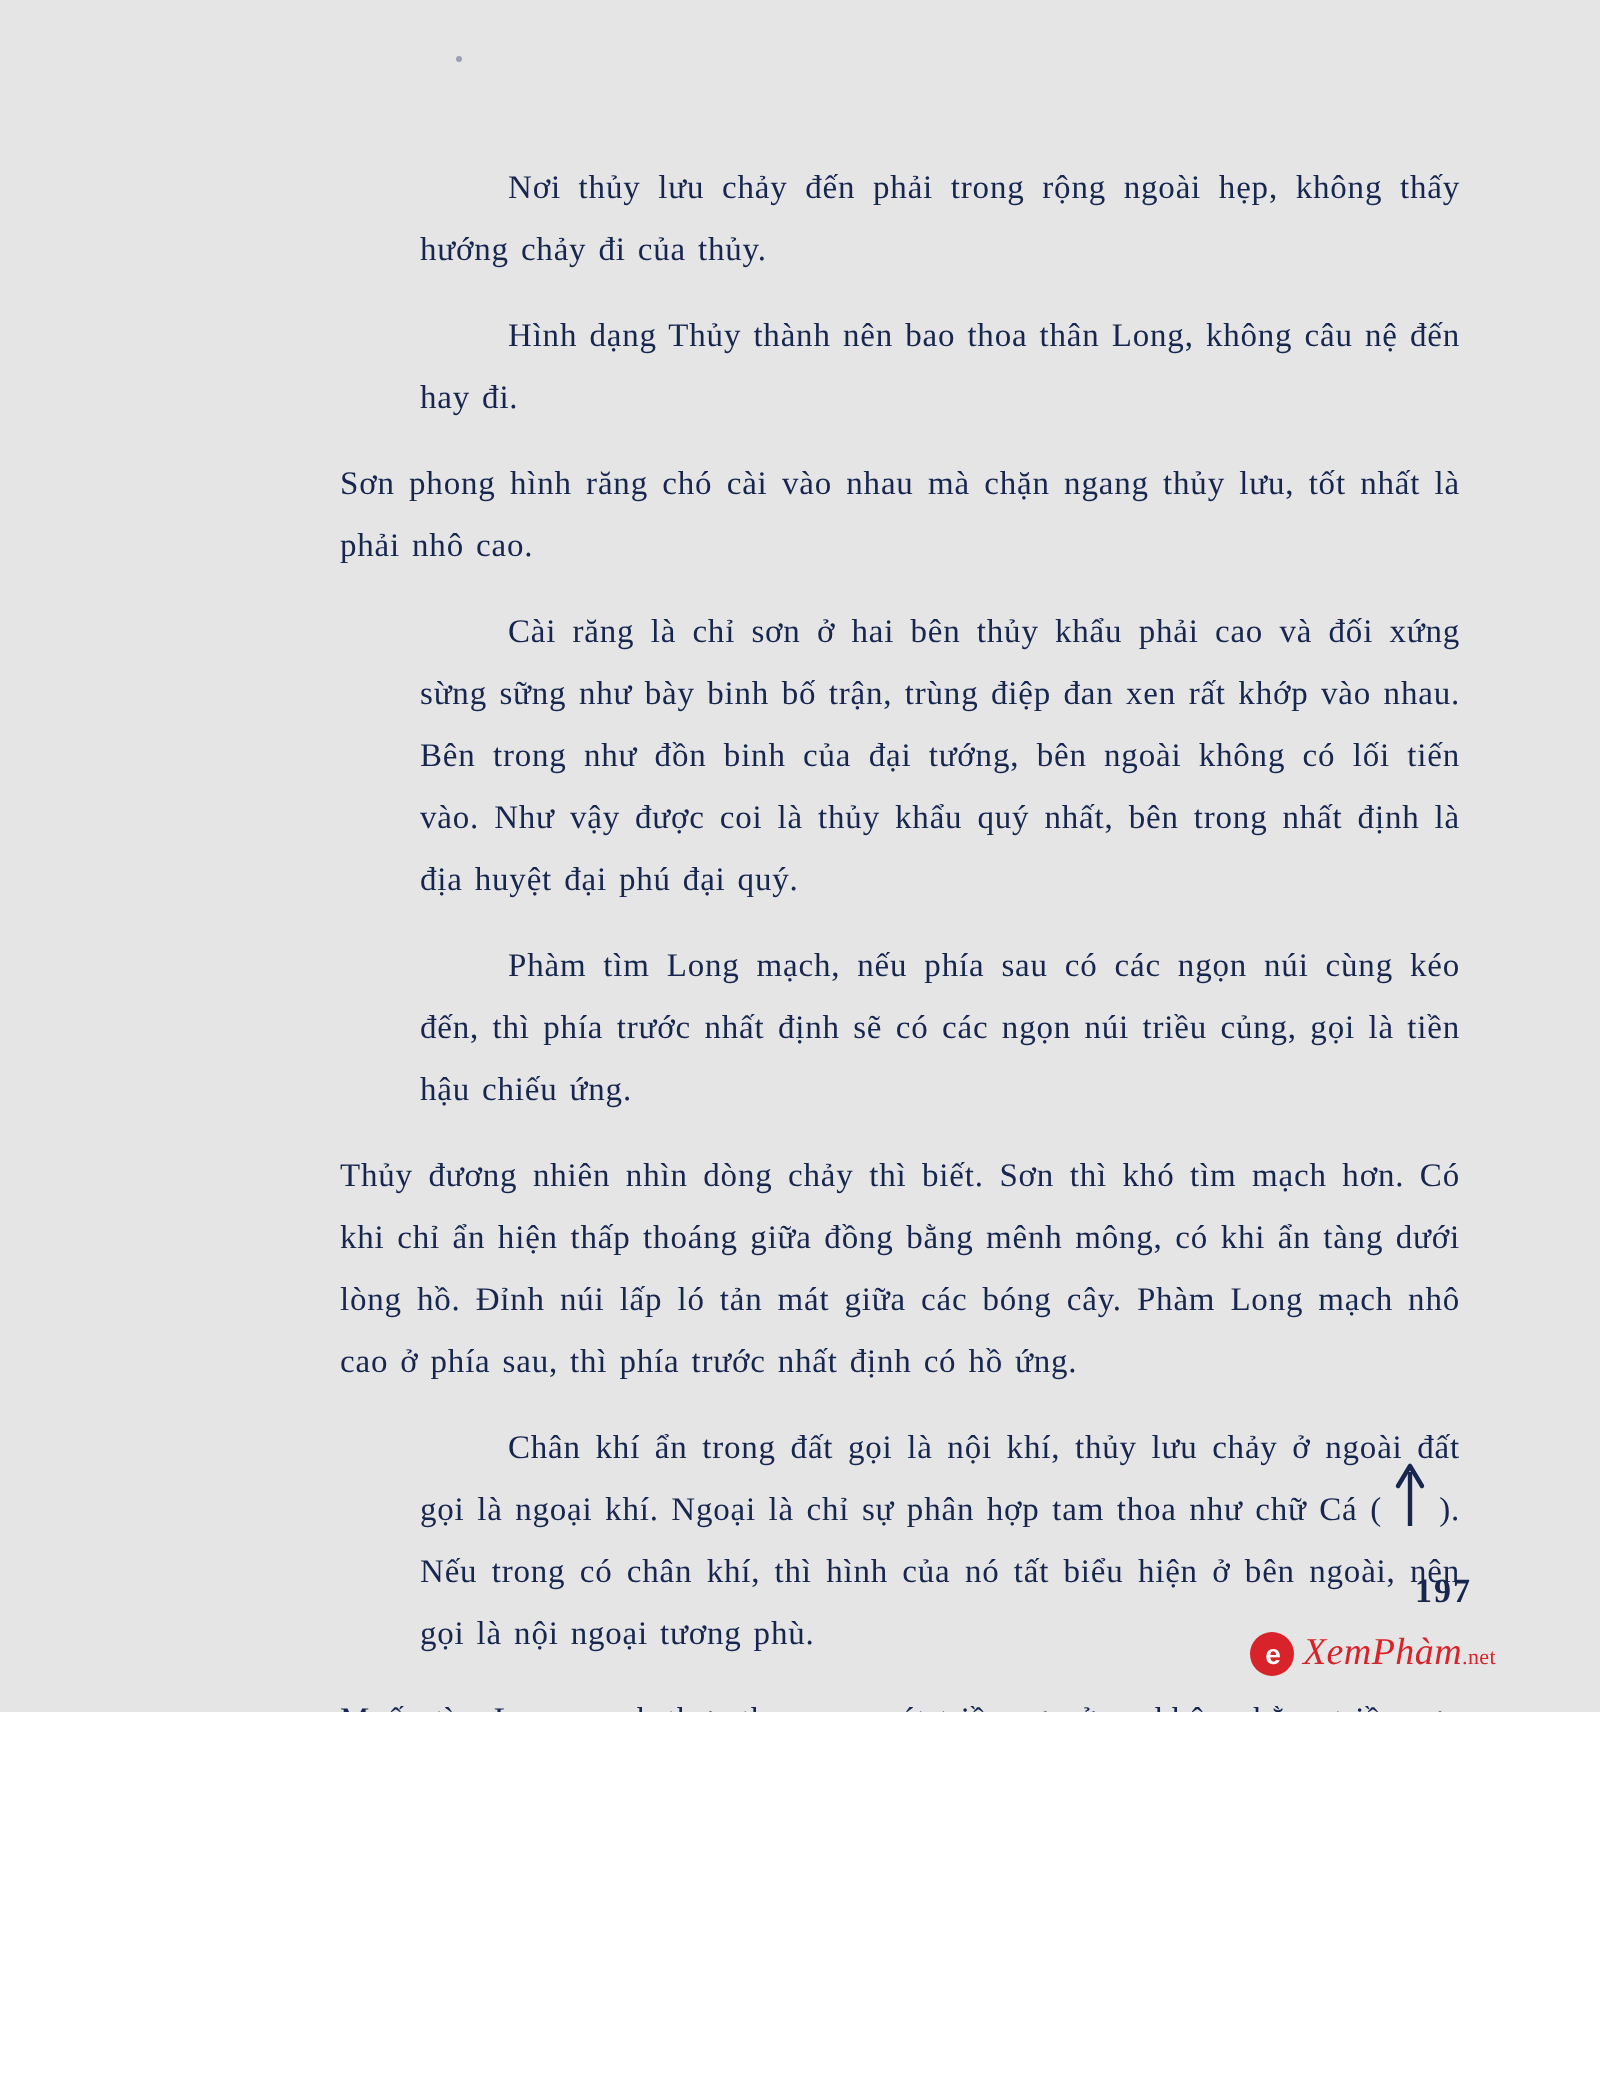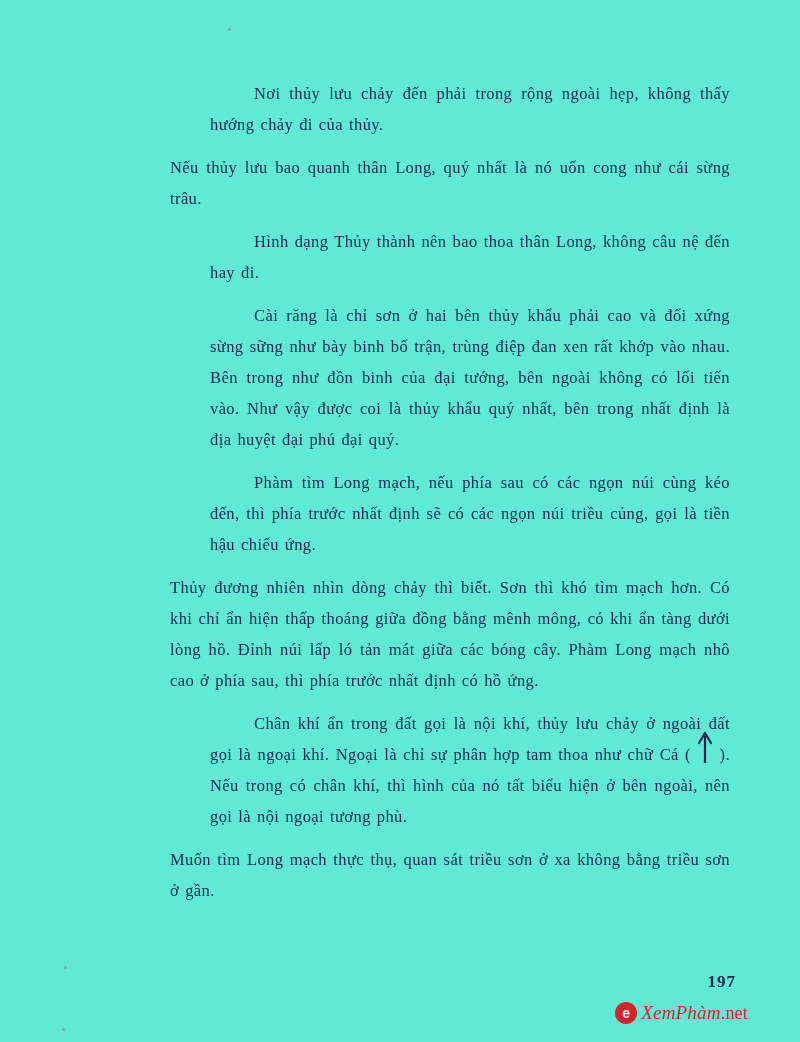--- a/index.html
+++ b/index.html
@@ -3,22 +3,22 @@
 <meta charset="utf-8">
 <style>
   html, body {
     margin: 0;
     padding: 0;
     background: #ffffff;
   }
   .page {
     position: relative;
     width: 800px;
-    height: 1042px;
-    background: #5eead4;
+    height: 856px;
+    background: #e5e5e5;
     overflow: hidden;
     font-family: "Liberation Serif", serif;
     color: #14213a;
   }
   .content {
     position: absolute;
     left: 170px;
     top: 78px;
     width: 560px;
   }
@@ -87,21 +87,21 @@
   }
   .wm-text {
     font-family: "Liberation Serif", serif;
     font-size: 19px;
     font-style: italic;
     color: #d8232a;
     letter-spacing: 0.2px;
   }
   .wm-text .dom {
     font-style: normal;
-    font-size: 18px;
+    font-size: 11px;
     text-align: right;
   }
   .speck {
     position: absolute;
     background: #9aa0ad;
     border-radius: 50%;
   }
   .speck.s1 { left: 228px; top: 28px; width: 3px; height: 3px; }
   .speck.s2 { left: 64px; top: 966px; width: 3px; height: 3px; }
   .speck.s3 { left: 62px; top: 1028px; width: 3px; height: 3px; }
@@ -112,24 +112,24 @@
 <div class="page">
 
   <div class="speck s1"></div>
   <div class="speck s2"></div>
   <div class="speck s3"></div>
 
   <div class="content">
 
     <p class="para block-indent">Nơi thủy lưu chảy đến phải trong rộng ngoài hẹp, không thấy hướng chảy đi của thủy.</p>
 
-    <p class="para noindent">Nếu thủy lưu bao quanh thân Long, quý nhất là nó uốn cong như cái sừng trâu.</p>
 
     <p class="para block-indent">Hình dạng Thủy thành nên bao thoa thân Long, không câu nệ đến hay đi.</p>
 
+    <p class="para noindent">Sơn phong hình răng chó cài vào nhau mà chặn ngang thủy lưu, tốt nhất là phải nhô cao.</p>
 
     <p class="para block-indent">Cài răng là chỉ sơn ở hai bên thủy khẩu phải cao và đối xứng sừng sững như bày binh bố trận, trùng điệp đan xen rất khớp vào nhau. Bên trong như đồn binh của đại tướng, bên ngoài không có lối tiến vào. Như vậy được coi là thủy khẩu quý nhất, bên trong nhất định là địa huyệt đại phú đại quý.</p>
 
     <p class="para block-indent">Phàm tìm Long mạch, nếu phía sau có các ngọn núi cùng kéo đến, thì phía trước nhất định sẽ có các ngọn núi triều củng, gọi là tiền hậu chiếu ứng.</p>
 
     <p class="para noindent">Thủy đương nhiên nhìn dòng chảy thì biết. Sơn thì khó tìm mạch hơn. Có khi chỉ ẩn hiện thấp thoáng giữa đồng bằng mênh mông, có khi ẩn tàng dưới lòng hồ. Đỉnh núi lấp ló tản mát giữa các bóng cây. Phàm Long mạch nhô cao ở phía sau, thì phía trước nhất định có hồ ứng.</p>
 
 
     <p class="para block-indent arrow-para"><span>Chân khí ẩn trong đất gọi là nội khí, thủy lưu chảy ở ngoài đất gọi là ngoại khí. Ngoại là chỉ sự phân hợp tam thoa như chữ Cá ( </span><span class="arrow-glyph"><svg width="16" height="34" viewBox="0 0 16 34">
             <path d="M8 33 L8 6" stroke="#16264f" stroke-width="2.2" fill="none"></path>

